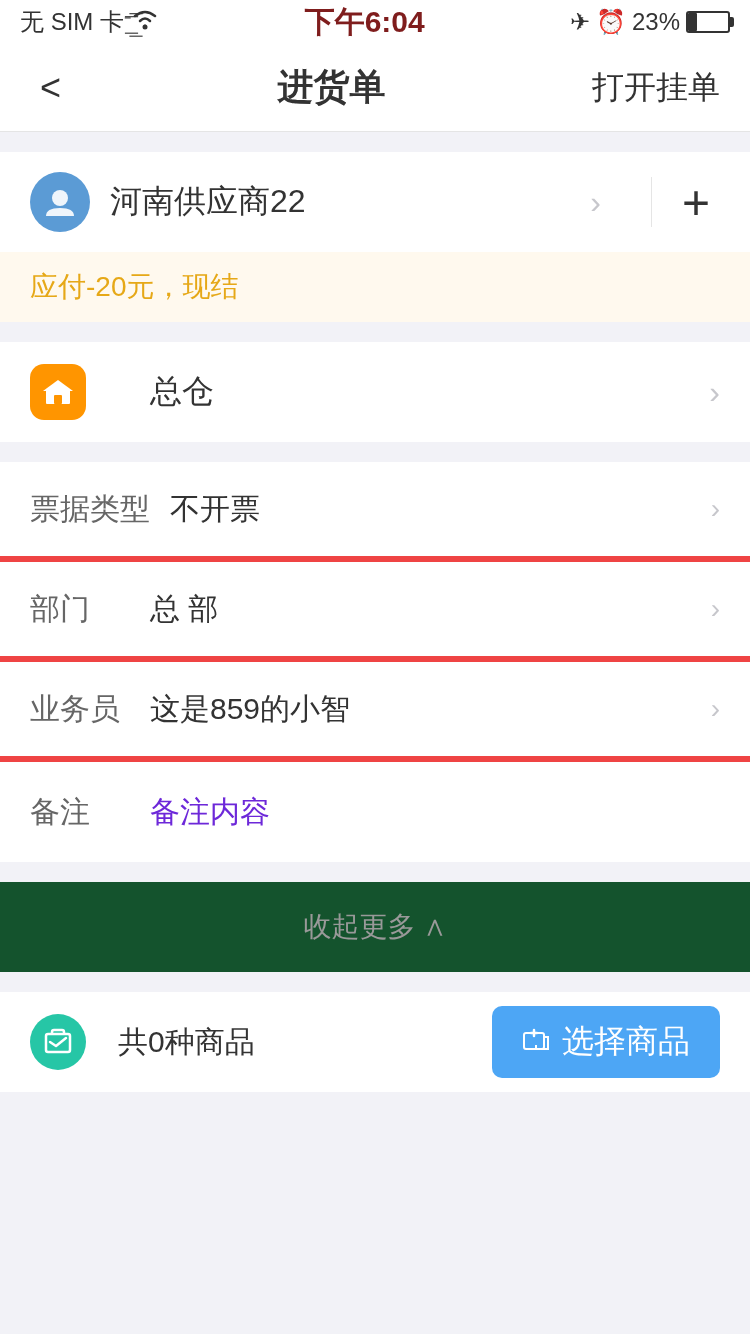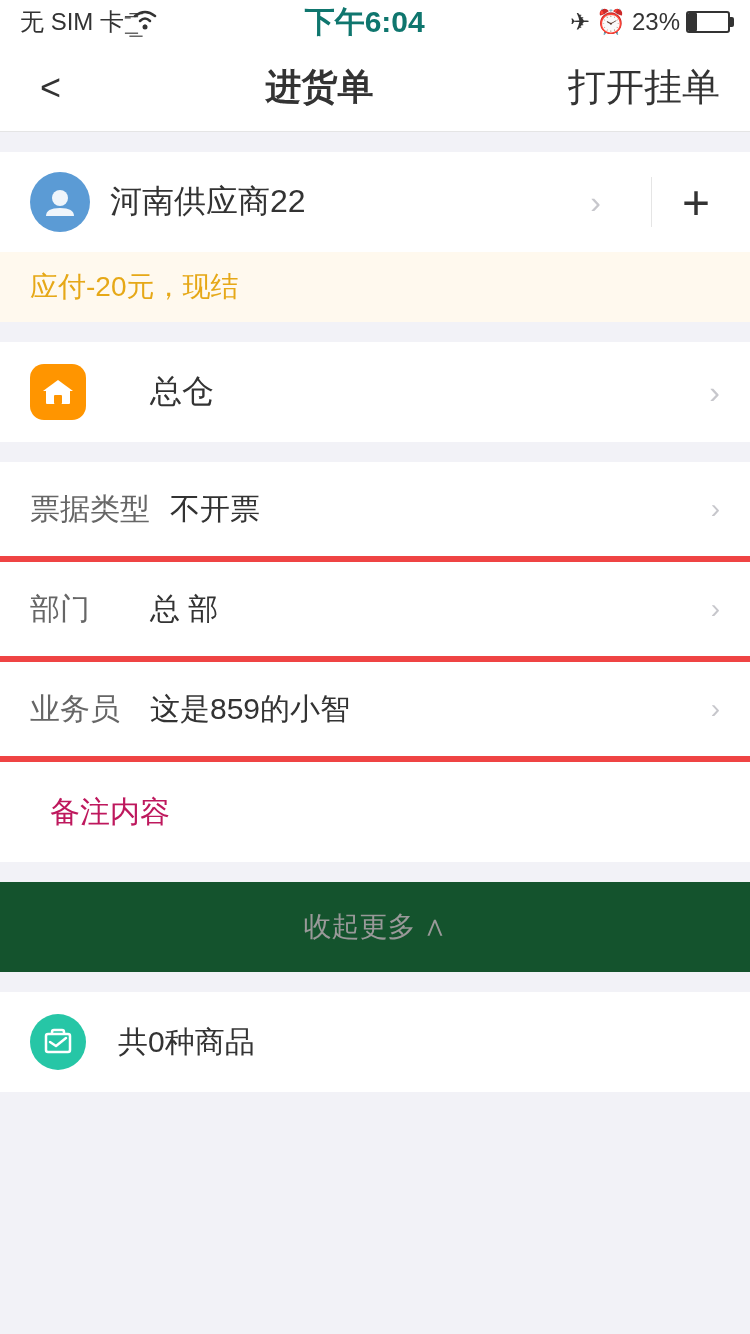--- a/index.html
+++ b/index.html
@@ -27,21 +27,21 @@
     .status-left {
       display: flex;
       align-items: center;
       gap: 0;
       font-size: 24px;
       color: #333;
     }
     .status-center {
       font-size: 30px;
       font-weight: 600;
-      color: #0f766e;
+      color: #7f1d1d;
     }
     .status-right {
       display: flex;
       align-items: center;
       gap: 6px;
       font-size: 24px;
       color: #333;
     }
     .wifi-icon { font-size: 22px; }
     .battery-icon {
@@ -86,21 +86,21 @@
       color: #333;
       cursor: pointer;
       padding: 10px;
     }
     .nav-title {
       font-size: 36px;
       font-weight: 600;
       color: #333;
     }
     .nav-action {
-      font-size: 38px;
+      font-size: 32px;
       color: #333;
       cursor: pointer;
     }
 
     
     .section-divider {
       height: 20px;
       background: #f2f2f7;
     }
 
@@ -185,21 +185,21 @@
       color: #666;
       min-width: 100px;
     }
     .form-row-value {
       flex: 1;
       font-size: 30px;
       color: #333;
       padding-left: 20px;
     }
     .form-row-value.placeholder {
-      color: #be185d;
+      color: #6d28d9;
     }
     .form-row-arrow {
       color: #c7c7cc;
       font-size: 28px;
     }
 
     
     .warehouse-row {
       display: flex;
       align-items: center;
@@ -374,34 +374,44 @@
     <span class="form-row-arrow">›</span>
   </div>
 
   <div class="form-row">
     <span class="form-row-label">业务员</span>
     <span class="form-row-value">这是859的小智</span>
     <span class="form-row-arrow">›</span>
   </div>
 
   <div class="form-row">
+    <span class="form-row-label">备注</span>
     <span class="form-row-value placeholder">备注内容</span>
   </div>
 </div>
 
 <div class="collapse-row">
   <span>收起更多 ∧</span>
 </div>
 
 <div class="bottom-bar">
   <div class="product-count-area">
     <div class="product-icon-wrap">
       <svg width="32" height="32" viewBox="0 0 32 32" fill="none">
         <rect x="4" y="8" width="24" height="18" rx="2" stroke="white" stroke-width="2.5" fill="none"></rect>
         <path d="M10 8 L10 6 Q10 4 12 4 L20 4 Q22 4 22 6 L22 8" stroke="white" stroke-width="2.5" fill="none"></path>
         <path d="M8 16 L14 20 L24 12" stroke="white" stroke-width="2.5" fill="none" stroke-linecap="round" stroke-linejoin="round"></path>
       </svg>
     </div>
     <span class="product-count-text">共0种商品</span>
   </div>
+  <button class="select-product-btn">
+    <svg width="28" height="28" viewBox="0 0 28 28" fill="none">
+      <rect x="2" y="5" width="20" height="16" rx="2" stroke="white" stroke-width="2" fill="none"></rect>
+      <path d="M22 9 L26 9 L26 21 L14 21 L14 17" stroke="white" stroke-width="2" fill="none"></path>
+      <line x1="12" y1="2" x2="12" y2="8" stroke="white" stroke-width="2.5" stroke-linecap="round"></line>
+      <line x1="9" y1="5" x2="15" y2="5" stroke="white" stroke-width="2.5" stroke-linecap="round"></line>
+    </svg>
+    <span>选择商品</span>
+  </button>
 </div>
 
 <div class="main-bg"></div>
 
 </body></html>

